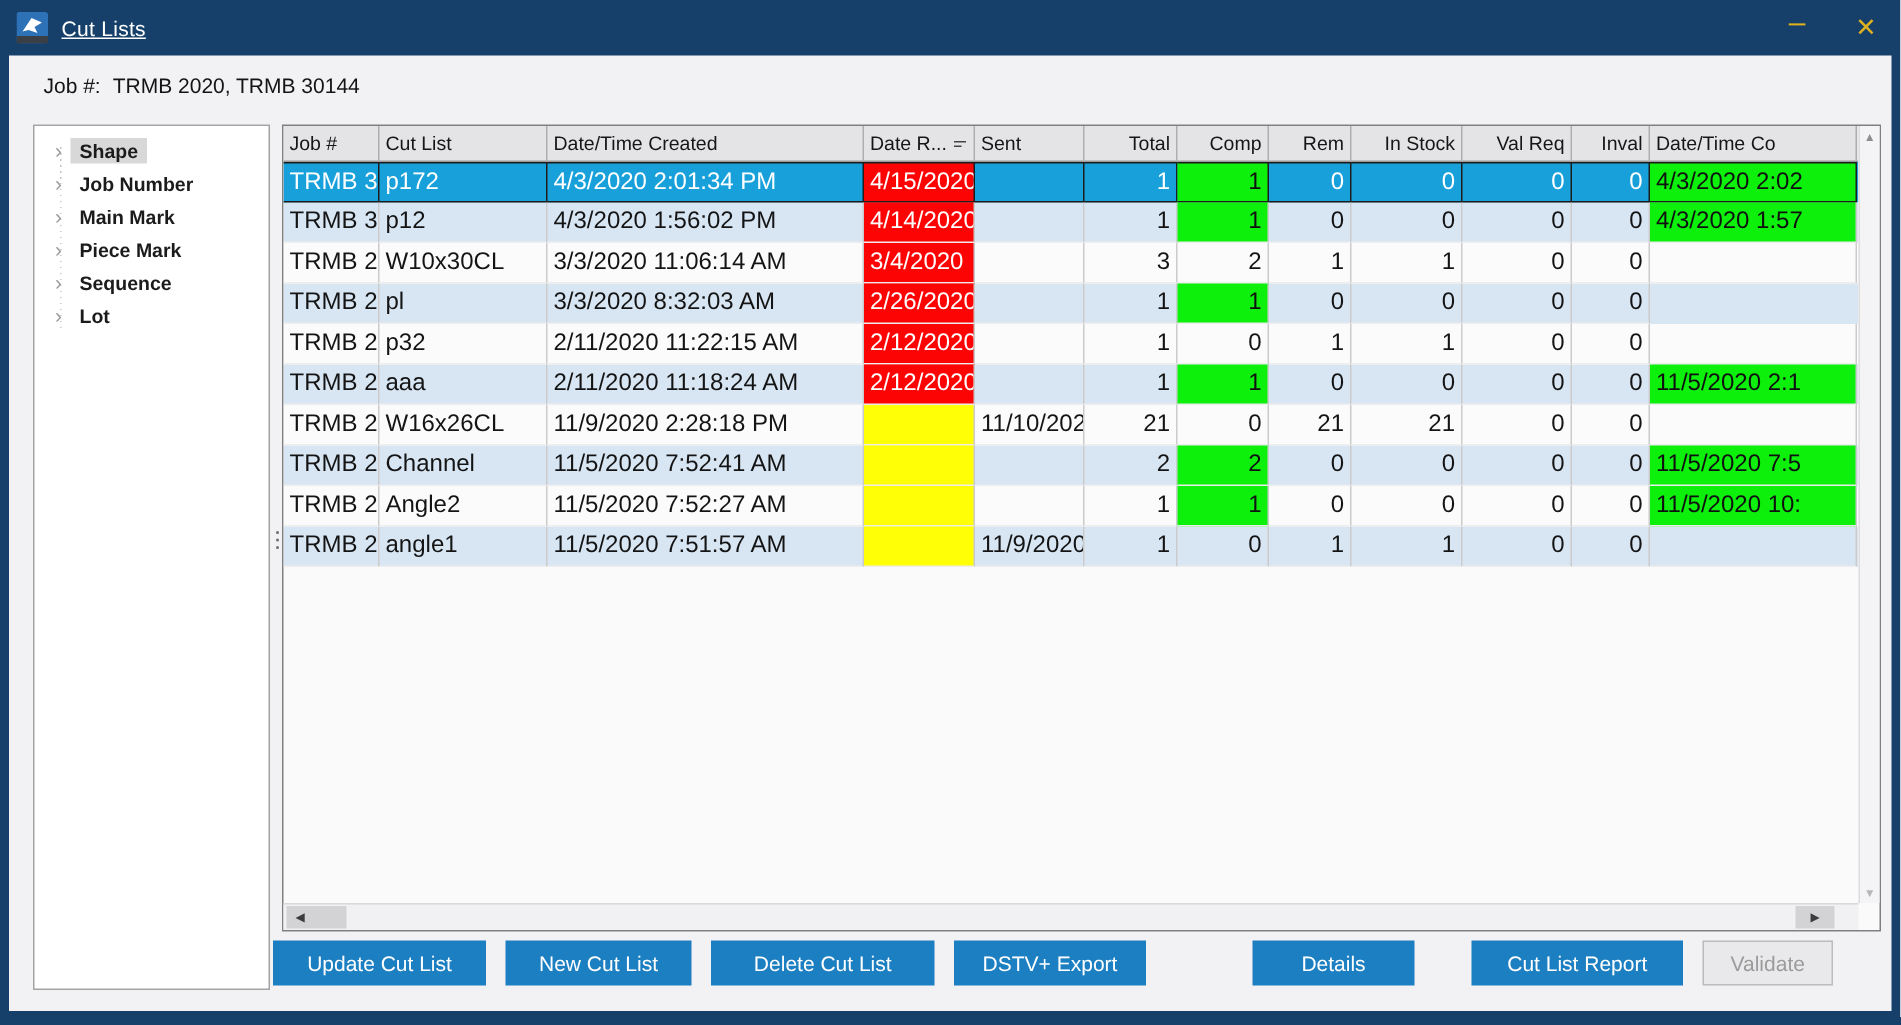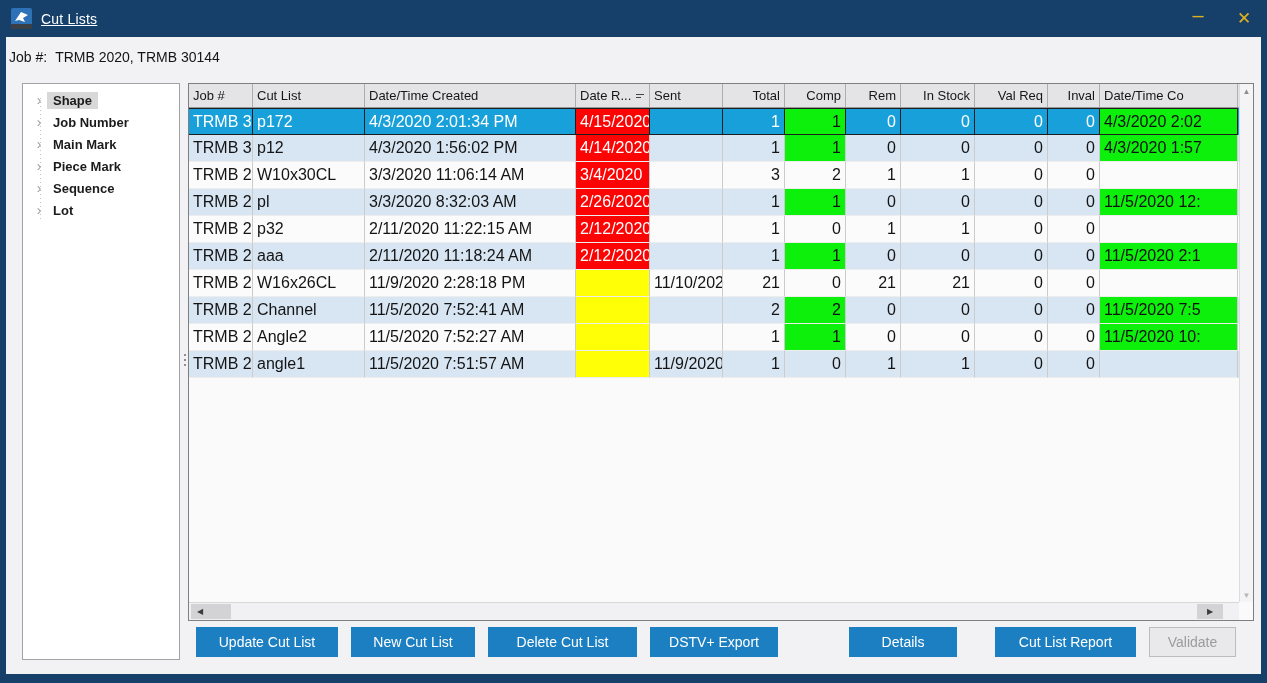--- a/index.html
+++ b/index.html
@@ -10,21 +10,21 @@
   .titlebar { height:37px; display:flex; align-items:center; color:#ffffff; }
   .app-icon { width:21px; height:21px; margin-left:11px; flex:0 0 auto; }
   .title-text { margin-left:9px; font-size:14px; letter-spacing:.2px;text-decoration:underline; }
   .tb-spacer { flex:1; }
   .tb-btn { width:46px; height:37px; display:flex; align-items:center; justify-content:center;
             color:#dfb11f; font-size:17px; }
   .tb-btn.min { font-size:20px; padding-bottom:6px; }
 
   
   .content { position:absolute; left:6px; right:6px; top:37px; bottom:9px; background:#f2f2f5; }
-  .job-line { position:absolute; left:3px; top:12px; font-size:14px; color:#141414; }
+  .job-line { position:absolute; left:23px; top:12px; font-size:14px; color:#141414; }
   .job-line .job-value { margin-left:8px; }
 
   
   .tree-panel { position:absolute; left:16px; top:46px; width:158px; height:577px;
                 background:#ffffff; border:1px solid #a3a3a3; padding-top:5px; }
   .tree-rail { position:absolute; left:17px; top:14px; height:122px; width:1px;
                background:repeating-linear-gradient(to bottom,#c4c4c4 0 1px,transparent 1px 4px); }
   .tree-item { position:relative; height:22px; display:flex; align-items:center; padding-left:8px; }
   .chev { width:16px; color:#9b9b9b; font-size:14px; line-height:14px; text-align:center; flex:0 0 auto; }
   .tree-label { font-weight:bold; font-size:13px; color:#1b1b1b; padding:1px 6px; white-space:nowrap; }
@@ -69,21 +69,21 @@
   .hscroll { position:absolute; left:0; right:14px; bottom:0; height:18px; background:#f1f1f3;
              border-top:1px solid #d8d8d8; }
   .hthumb { position:absolute; left:2px; top:1px; bottom:1px; width:40px; background:#d3d3d5;
             color:#3c3c3c; font-size:8px; display:flex; align-items:center; padding-left:6px; }
   .harrow { position:absolute; right:16px; top:1px; bottom:1px; width:26px; background:#d3d3d5;
             color:#3c3c3c; font-size:8px; display:flex; align-items:center; justify-content:center; }
   .splitter { position:absolute; left:-7px; top:270px; width:5px; display:flex; flex-direction:column; gap:3px; align-items:center; }
   .splitter i { width:2px; height:2px; background:#6e6e6e; border-radius:50%; }
 
   
-  .btn-row { position:absolute; left:190px; top:590px; width:1066px; height:30px; display:flex; align-items:center; }
+  .btn-row { position:absolute; left:176px; top:590px; width:1066px; height:30px; display:flex; align-items:center; }
   .btn { height:30px; background:#1c7fc1; color:#ffffff; border:none; font-family:"Liberation Sans",sans-serif;
          font-size:14px; display:flex; align-items:center; justify-content:center; cursor:default; }
   .btn-update { width:142px; }
   .btn-new    { width:124px; margin-left:13px; }
   .btn-delete { width:149px; margin-left:13px; }
   .btn-dstv   { width:128px; margin-left:13px; }
   .btn-details{ width:108px; margin-left:71px; }
   .btn-report { width:141px; margin-left:38px; }
   .btn-validate { width:87px; margin-left:13px; background:#e9e9eb; color:#9b9b9b; border:1px solid #bcbcbc; }
 </style>
@@ -237,21 +237,20 @@
               <div class="cell c1">pl</div>
               <div class="cell c2">3/3/2020 8:32:03 AM</div>
               <div class="cell c3 red">2/26/2020</div>
               <div class="cell c4"></div>
               <div class="cell c5 right">1</div>
               <div class="cell c6 right green">1</div>
               <div class="cell c7 right">0</div>
               <div class="cell c8 right">0</div>
               <div class="cell c9 right">0</div>
               <div class="cell c10 right">0</div>
-              <div class="cell c11 green">11/5/2020 12:</div>
             </div>
             <div class="row plain">
               <div class="cell c0">TRMB 2</div>
               <div class="cell c1">p32</div>
               <div class="cell c2">2/11/2020 11:22:15 AM</div>
               <div class="cell c3 red">2/12/2020</div>
               <div class="cell c4"></div>
               <div class="cell c5 right">1</div>
               <div class="cell c6 right">0</div>
               <div class="cell c7 right">1</div>

